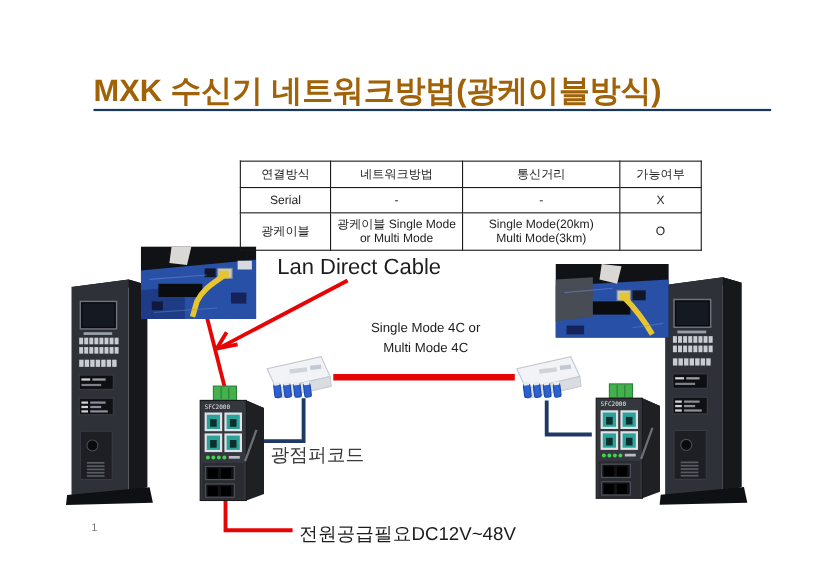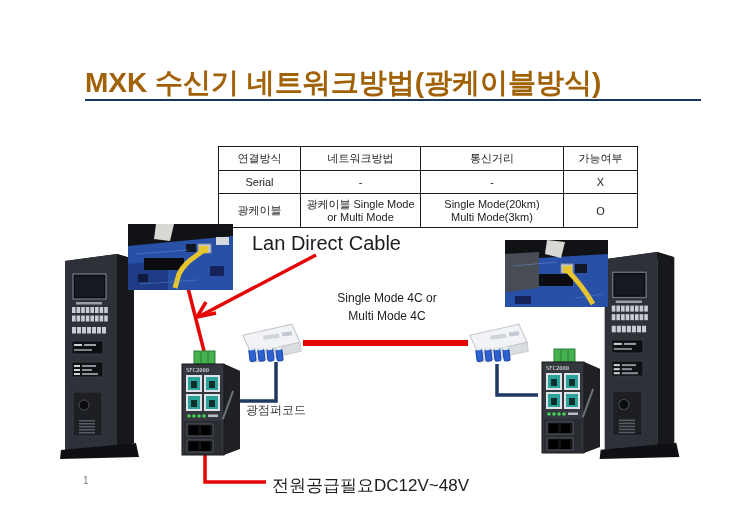--- a/index.html
+++ b/index.html
@@ -20,21 +20,21 @@
   
   .tblwrap{left:218px;top:102px;z-index:4;margin-top:44px;}
   table.tbl{border-collapse:collapse;table-layout:fixed;width:419px;font-size:11px;color:#1c1c1c;}
   table.tbl th,table.tbl td{border:1.6px solid var(--table_border);text-align:center;vertical-align:middle;padding:0 2px;font-weight:normal;}
   table.tbl .line{display:block;line-height:13px;}
   tr.rh{height:24px;} tr.r1{height:23px;} tr.r2{height:24px;} tr.r3{height:34px;}
   
   .lbl{z-index:6;color:#1c1c1c;white-space:nowrap;}
   .lan-label{left:252px;top:232px;font-size:20px;}
   .fiber-label{left:306px;top:289px;width:162px;text-align:center;font-size:12px;line-height:18px;}
-  .jumper-label{left:246px;top:402px;font-size:12px;color:#3a3a3a;}
+  .jumper-label{left:246px;top:402px;font-size:17px;color:#3a3a3a;}
   .power-label{left:272px;top:474px;font-size:17px;}
   .page-num{left:83px;top:475px;font-size:10px;color:#7a7a7a;z-index:4;}
   
   .wires{left:0;top:0;z-index:2;pointer-events:none;}
   .device{z-index:3;}
   svg text{font-family:"DejaVu Sans Mono", monospace;}
 </style>
 </head>
 <body>
 

